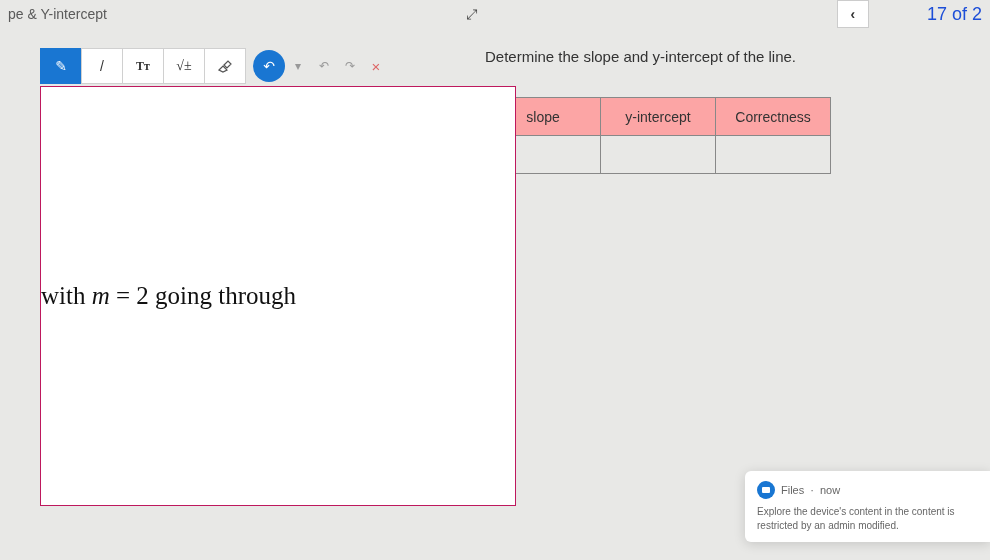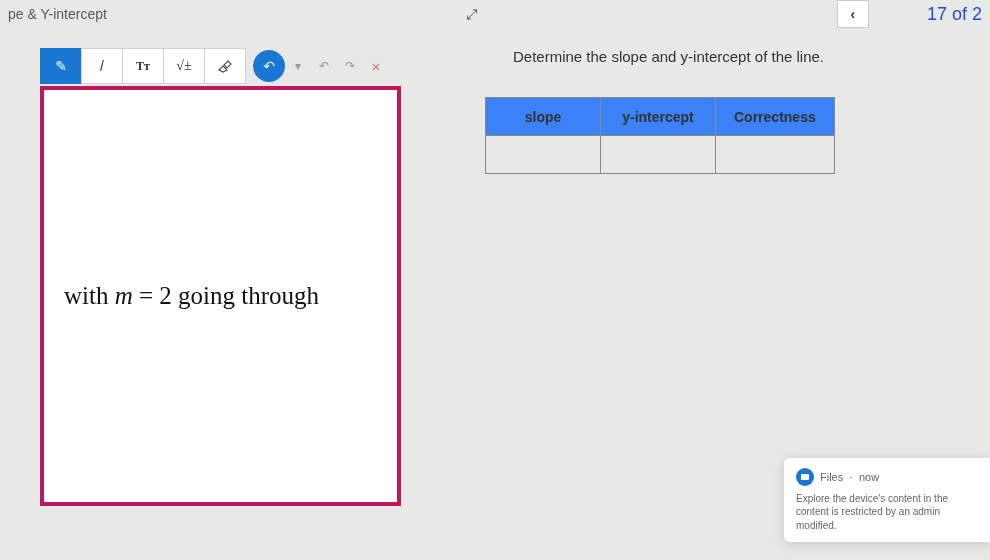--- a/index.html
+++ b/index.html
@@ -108,26 +108,25 @@
     .math-tk {
       font-family: Georgia, serif;
       font-weight: bold;
       font-size: 12px;
     }
     .sqrt {
       font-family: Georgia, serif;
       font-size: 14px;
     }
     .canvas {
-      width: 361px;
+      width: 476px;
       height: 420px;
       background: #fff;
-      border: 4px solid #be185d;
+      border: 1px solid #be185d;
       position: relative;
-      padding: 20px;
       display: flex;
       flex-direction: column;
       justify-content: center;
     }
     .problem-text {
       font-family: Georgia, "Times New Roman", serif;
       font-size: 25px;
       line-height: 1.45;
       color: #111;
     }
@@ -151,46 +150,44 @@
       margin-bottom: 18px;
     }
     .x-btn {
       color: #d66;
       font-size: 15px;
       padding: 0 6px;
     }
     .prompt {
       font-size: 15px;
       color: #333;
-      margin-left: 28px;
     }
     .answer-table {
       border-collapse: collapse;
       margin-top: 32px;
     }
     .answer-table th, .answer-table td {
       border: 1px solid #888;
       padding: 10px 18px;
       font-size: 14px;
       font-weight: 400;
       text-align: center;
       background: #e8e8e6;
       min-width: 115px;
       height: 38px;
     }
     .answer-table th {
-      background: #3b82f6;
-      color: #333;
-      font-weight: bold;
+      background: #fca5a5;
+      color: #333;
     }
     .notification {
       position: absolute;
       bottom: 18px;
       right: 0;
-      width: 206px;
+      width: 245px;
       background: #fff;
       border-radius: 6px 0 0 6px;
       box-shadow: 0 2px 12px rgba(0,0,0,0.15);
       padding: 10px 12px;
       font-size: 11px;
     }
     .notif-head {
       display: flex;
       align-items: center;
       gap: 6px;

